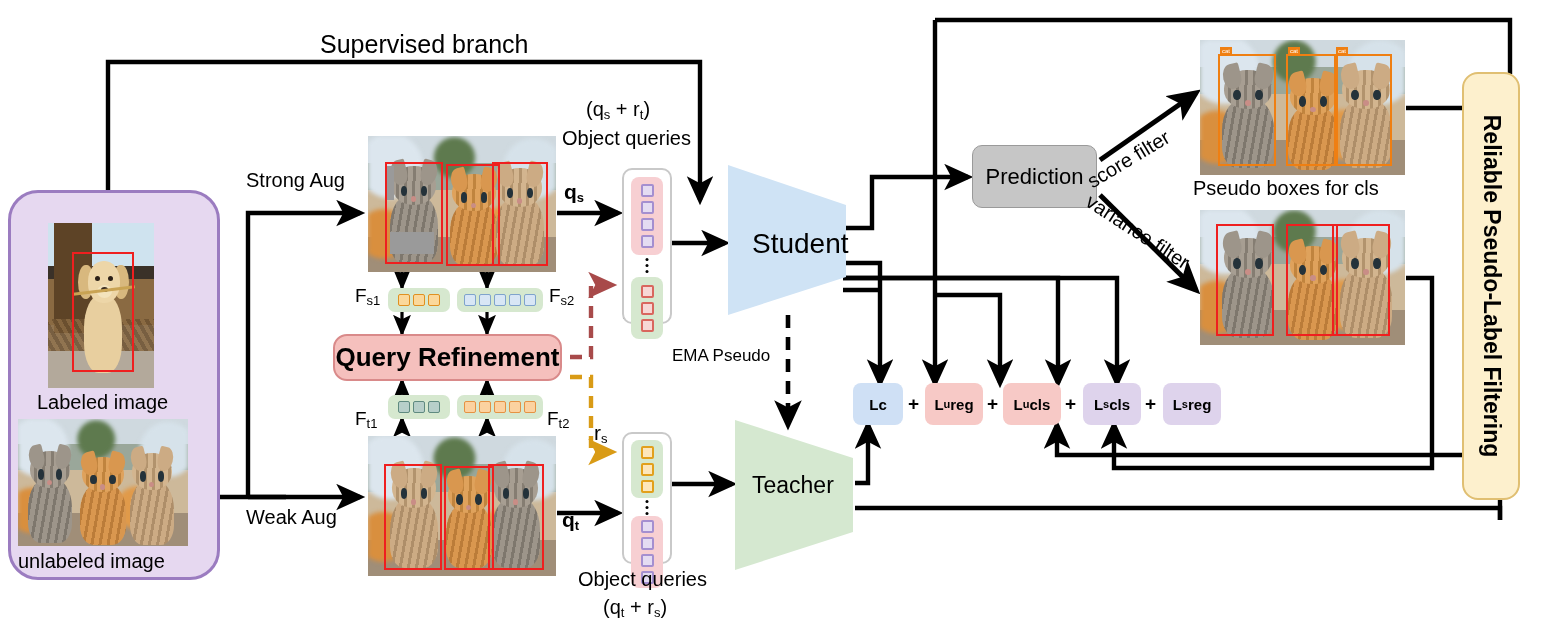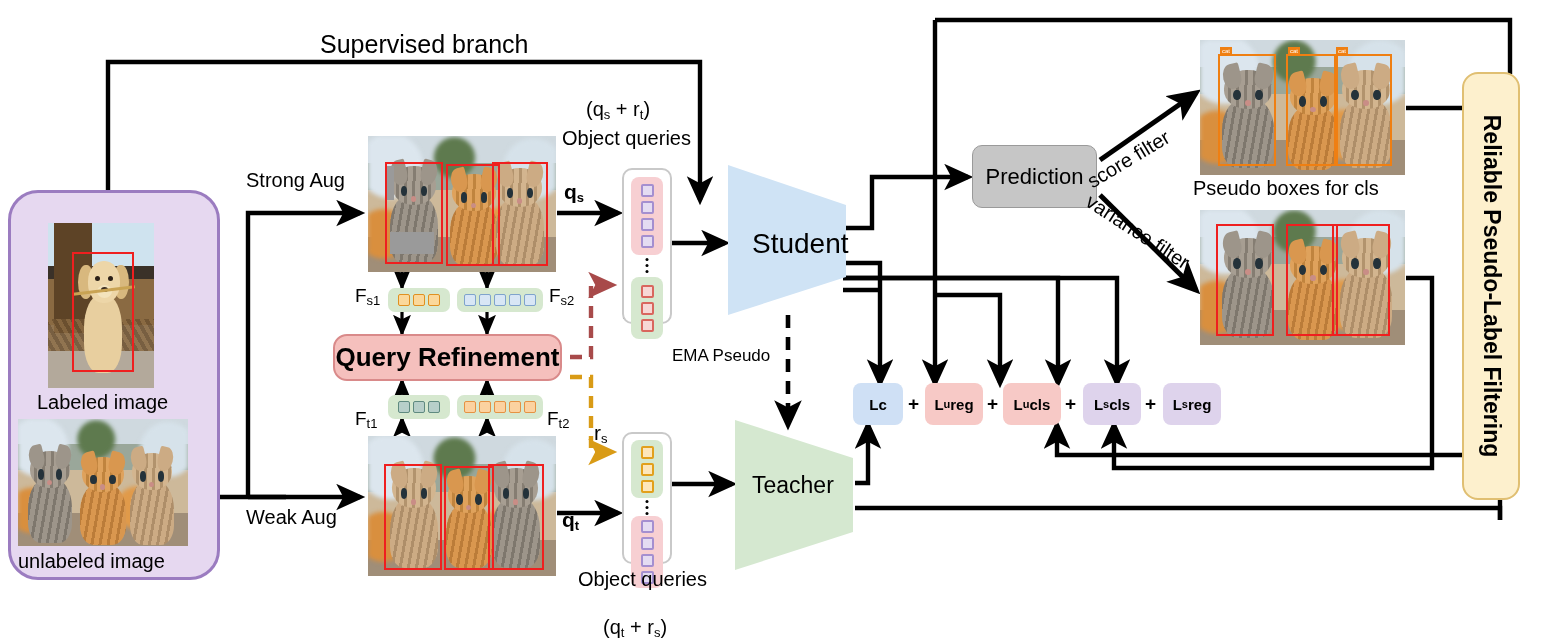--- a/index.html
+++ b/index.html
@@ -428,21 +428,21 @@
         <span class="qdot"></span>
     </div>
     <div class="qgroup pink" style="left:7px;top:82px;width:32px;height:72px;">
       <span class="qsq pur"></span>
       <span class="qsq pur"></span>
       <span class="qsq pur"></span>
       <span class="qsq pur"></span>
     </div>
   </div>
   <div class="lbl lbl-oq" style="left:578px;top:568px;">Object queries</div>
-  <div class="lbl lbl-oq" style="left:603px;top:596px;margin-top:20px;">
+  <div class="lbl lbl-oq" style="left:603px;top:596px;">
     <span>(q</span><span class="lbl-sub">t</span><span> + r</span><span class="lbl-sub">s</span><span>)</span>
   </div>
 
   <svg class="abs" style="left:728px;top:165px;width:120px;height:150px;" viewBox="0 0 120 150">
     <polygon points="0,0 118,40 118,112 0,150" fill="#cfe3f5"></polygon>
   </svg>
   <div class="lbl" style="left:752px;top:228px;font-size:28px;">Student</div>
 
   <svg class="abs" style="left:735px;top:420px;width:120px;height:150px;" viewBox="0 0 120 150">
     <polygon points="0,0 118,38 118,112 0,150" fill="#d5e8d0"></polygon>

